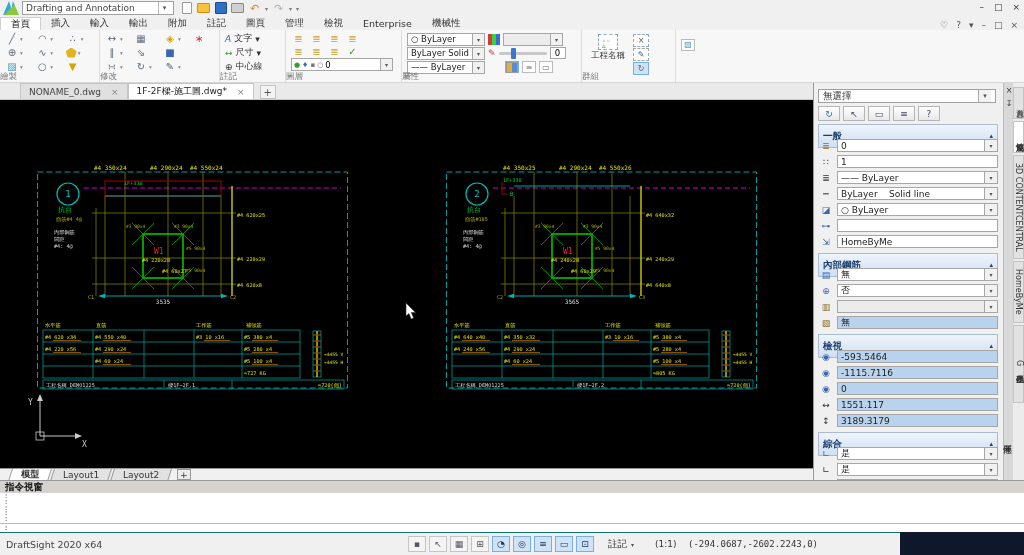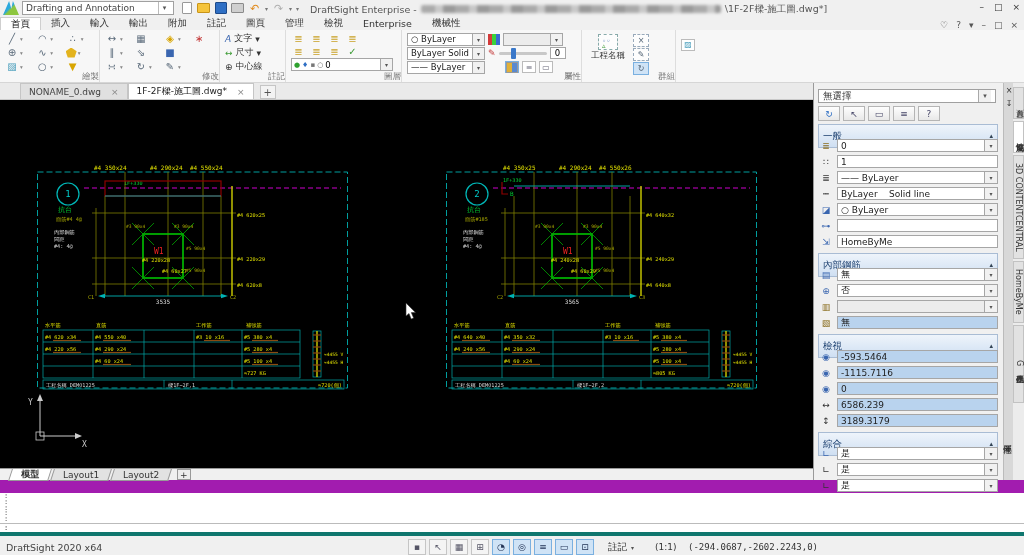--- a/index.html
+++ b/index.html
@@ -1,18 +1,18 @@
 <!DOCTYPE html>
 <html><head>
 <meta charset="utf-8">
 <style>
 *{margin:0;padding:0;box-sizing:border-box}
 html,body{width:1024px;height:555px;overflow:hidden;font-family:"DejaVu Sans",sans-serif;background:#e8e8e8}
 .abs{position:absolute}
-#app{position:relative;width:1024px;height:555px;background:#a21caf}
+#app{position:relative;width:1024px;height:555px;background:#0f172a}
 
 #titlebar{left:0;top:0;width:1024px;height:17px;background:#f0f0f0;font-size:9.5px;color:#444}
 #logo{left:3px;top:1px;width:16px;height:14px;background:linear-gradient(135deg,#29a8dd 45%,#8dc63f 55%);clip-path:polygon(0 100%,38% 0,52% 55%,62% 0,100% 100%,0 100%)}
 .wsel{left:22px;top:1px;width:152px;height:14px;background:#fff;border:1px solid #a0a0a0;display:flex;align-items:center;padding:0 3px;font-size:9px}
 .wsel .da{margin-left:auto;width:12px;height:12px;border-left:1px solid #bbb;display:flex;align-items:center;justify-content:center;font-size:7px;color:#555}
 .qat{display:flex;gap:4px;align-items:center;left:180px;top:1px;height:14px}
 .qicon{width:13px;height:12px;display:inline-flex;align-items:center;justify-content:center;font-size:10px;color:#666}
 .qpage{width:10px;height:12px;background:#fff;border:1px solid #999;border-radius:1px}
 .qfolder{width:13px;height:10px;background:#f5c43c;border:1px solid #c89418;border-radius:1px}
 .qsave{width:12px;height:12px;background:#2f6fc4;border:1px solid #1d4a8a;border-radius:1px}
@@ -25,21 +25,21 @@
 .winbtns{right:4px;top:2px;display:flex;gap:10px;font-size:9px;color:#333}
 .winbtns span{cursor:default}
 
 #rtabs{left:0;top:17px;width:1024px;height:13px;background:#f0f0f0;display:flex;align-items:flex-end;font-size:9.5px;color:#333}
 .rtab{padding:1px 10px;height:13px;display:flex;align-items:center}
 .rtab.active{background:#fff;border:1px solid #cfcfcf;border-bottom:none;color:#111}
 #rtabs .rwin{margin-left:auto;display:flex;gap:8px;align-items:center;padding-right:6px;font-size:9px;color:#555}
 
 #ribbon{left:0;top:30px;width:1024px;height:53px;background:#f7f7f7;border-bottom:1px solid #d6d6d6;display:flex}
 .rgroup{position:relative;height:100%;border-right:1px solid #ddd;padding:2px 5px 11px 5px}
-.rgroup .glabel{position:absolute;left:0;right:0;bottom:0;text-align:right;font-size:8.5px;color:#777;height:11px}
+.rgroup .glabel{position:absolute;left:0;right:0;bottom:0;text-align:left;font-size:8.5px;color:#777;height:11px}
 .ggrid{display:grid;grid-template-rows:repeat(3,13px);grid-auto-flow:column;gap:1px 2px}
 .ric{display:inline-flex;align-items:center;gap:1px;width:27px;height:13px}
 .ric .g{font-size:10px;color:#5a6a7a;width:14px;text-align:center;line-height:12px}
 .ric .dd{font-size:5.5px;color:#888}
 .c-yel{color:#d8a500 !important}.c-blu{color:#3a66b0 !important}.c-red{color:#c23333 !important}.c-grn{color:#3d9b35 !important}.c-cyn{color:#4a9ebc !important}
 .poly{width:11px;height:10px;background:#e3b31d;clip-path:polygon(50% 0,100% 38%,81% 100%,19% 100%,0 38%)}
 .abtn{display:flex;align-items:center;gap:3px;height:13px;font-size:9px;color:#333;margin-bottom:1px}
 .abtn .g{font-size:9px}
 .lrow{display:flex;gap:3px;align-items:center;height:13px}
 .lyr{width:15px;height:11px;display:inline-flex;align-items:center;justify-content:center;color:#c9a227;font-size:10px}
@@ -90,21 +90,21 @@
 .stab b{transform:skewX(18deg);font-weight:normal}
 .stab.active{background:#fff}
 .stab.active b{font-weight:bold}
 .splus{width:14px;height:11px;border:1px solid #999;background:#ececec;display:flex;align-items:center;justify-content:center;font-size:9px;margin-left:4px}
 
 #panel{left:813px;top:83px;width:190px;height:397px;background:#f0f0f0;border-left:1px solid #9a9a9a}
 .psel{left:4px;top:6px;width:178px;height:14px;background:#fff;border:1px solid #a0a0a0;font-size:9.5px;display:flex;align-items:center;padding:0 4px;color:#333}
 .psel .da{margin-left:auto;width:13px;height:12px;border-left:1px solid #a9a9a9;background:#f1f1f1;display:flex;align-items:center;justify-content:center;font-size:7px;color:#555}
 .ptools{left:4px;top:23px;display:flex;gap:3px}
 .ptb{width:22px;height:15px;border:1px solid #b5b5b5;background:linear-gradient(#fefefe,#e8e8e8);display:flex;align-items:center;justify-content:center;font-size:9px;color:#446}
-.shead{left:4px;width:180px;height:24px;background:linear-gradient(#eef4fb,#cfdff2);border:1px solid #a9bcd4;color:#1a3e6e;font-size:9.5px;font-weight:normal;display:flex;align-items:center;padding:0 4px}
+.shead{left:4px;width:180px;height:24px;background:linear-gradient(#eef4fb,#cfdff2);border:1px solid #a9bcd4;color:#1a3e6e;font-size:9.5px;font-weight:bold;display:flex;align-items:center;padding:0 4px}
 .shead .up{margin-left:auto;font-size:7px;color:#345}
 .prow{left:4px;width:180px;height:13px;display:flex;align-items:center;gap:3px}
 .picon{width:16px;text-align:center;font-size:9px;color:#8a6d1e}
 .picon.k{color:#333}.picon.b{color:#3a66b0}
 .pfield{flex:1;height:13px;background:#fff;border:1px solid #a6a6a6;font-size:9px;display:flex;align-items:center;padding:0 3px;position:relative;color:#222;white-space:pre;overflow:hidden}
 .pfield .da{position:absolute;right:0;top:0;bottom:0;width:13px;background:#f1f1f1;border-left:1px solid #a6a6a6;display:flex;align-items:center;justify-content:center;font-size:6px;color:#555}
 .pfield.blue{background:#b9d3ee}
 .pfield.dis{background:#ececec}
 
 #pstrip{left:1003px;top:83px;width:10px;height:397px;background:#d8d8d8;border-left:1px solid #bbb}
@@ -113,21 +113,21 @@
 #pstrip .pvt{left:0;top:355px;width:10px;writing-mode:vertical-rl;font-size:8.5px;color:#222;text-align:center;letter-spacing:1px}
 
 #sidetabs{left:1013px;top:83px;width:11px;height:397px;background:#ececec}
 .vtab{left:0;width:11px;writing-mode:vertical-rl;font-size:8px;color:#333;background:#e2e2e2;border:1px solid #c2c2c2;display:flex;align-items:center;justify-content:center;padding:4px 0}
 .vtab.active{background:#fff;font-weight:bold}
 
 #cmdhead{left:0;top:480px;width:1024px;height:13px;background:#d6d3ce;border-top:1px solid #999;font-size:9.5px;font-weight:bold;color:#111;display:flex;align-items:center;padding:0 5px}
 #cmdbody{left:0;top:493px;width:1024px;height:30px;background:#fff;font-family:"DejaVu Sans Mono",monospace;font-size:7px;color:#555;padding:1px 4px;line-height:5.8px}
 #cmdinput{left:0;top:523px;width:1024px;height:9px;background:#fff;border-top:1px solid #bbb;font-family:"DejaVu Sans Mono",monospace;font-size:7px;color:#333;padding:0 4px}
 
-#statusbar{left:0;top:532px;width:1024px;height:23px;background:#f0f0f0;border-top:4px solid #0f766e}
+#statusbar{left:0;top:532px;width:900px;height:23px;background:#f0f0f0;border-top:1px solid #0f766e}
 #statusbar .appver{left:6px;top:6px;font-size:9.5px;color:#444}
 .sticons{left:408px;top:3px;display:flex;gap:3px}
 .stb{width:18px;height:16px;border:1px solid #c5c5c5;background:#f4f4f4;display:flex;align-items:center;justify-content:center;font-size:9px;color:#556}
 .stb.on{background:#cfe3f6;border-color:#7ab0e0;color:#235}
 .stdrop{left:608px;top:4px;height:15px;display:flex;align-items:center;gap:4px;font-size:9.5px;color:#333}
 .stscale{left:655px;top:6px;font-size:9px;color:#333}
 .stcoords{left:688px;top:6px;font-size:9px;color:#333;font-family:"DejaVu Sans Mono",monospace}
 </style>
 </head>
 <body>
@@ -151,25 +151,20 @@
           <span class="qsave"></span>
         </span>
       <span class="qicon">
           <span class="qprint"></span>
         </span>
       <span class="qicon qundo">↶</span>
       <span class="qdd">▾</span>
       <span class="qicon qredo">↷</span>
       <span class="qdd">▾</span>
       <span class="qdd">▾</span>
-    </div>
-    <div id="apptitle" class="abs">
-      <span>DraftSight Enterprise -</span>
-      <span class="redact"></span>
-      <span>\1F-2F樑-施工圖.dwg*]</span>
     </div>
     <div class="winbtns abs">
       <span>–</span>
       <span>□</span>
       <span>×</span>
     </div>
   </div>
 
   <div id="rtabs" class="abs">
     <div class="rtab active">首頁</div>
@@ -757,21 +752,21 @@
     <div class="prow abs" style="top:283px">
       <span class="picon b">◉</span>
       <div class="pfield blue"><span>-1115.7116</span></div>
     </div>
     <div class="prow abs" style="top:299px">
       <span class="picon b">◉</span>
       <div class="pfield blue"><span>0</span></div>
     </div>
     <div class="prow abs" style="top:315px">
       <span class="picon k">↔</span>
-      <div class="pfield blue"><span>6586.239</span></div>
+      <div class="pfield blue"><span>1551.117</span></div>
     </div>
     <div class="prow abs" style="top:331px">
       <span class="picon k">↕</span>
       <div class="pfield blue"><span>3189.3179</span></div>
     </div>
 
     <div class="shead abs" style="top:349px">
       <span>綜合</span>
         <span class="up">▴</span>
     </div>
@@ -804,20 +799,23 @@
   </div>
 
   <div id="sidetabs" class="abs">
     <div class="vtab abs" style="top:4px;height:32px">首頁</div>
     <div class="vtab active abs" style="top:38px;height:32px">屬性</div>
     <div class="vtab abs" style="top:72px;height:104px">3D CONTENTCENTRAL</div>
     <div class="vtab abs" style="top:178px;height:62px">HomeByMe</div>
     <div class="vtab abs" style="top:242px;height:78px">G 代碼產生器</div>
   </div>
 
+  <div id="cmdhead" class="abs">
+      <span>指令視窗</span>
+    </div>
   <div id="cmdbody" class="abs">
     <div>:</div>
     <div>:</div>
     <div>:</div>
     <div>:</div>
     <div>:</div>
   </div>
   <div id="cmdinput" class="abs">:</div>
 
   <div id="statusbar" class="abs">

